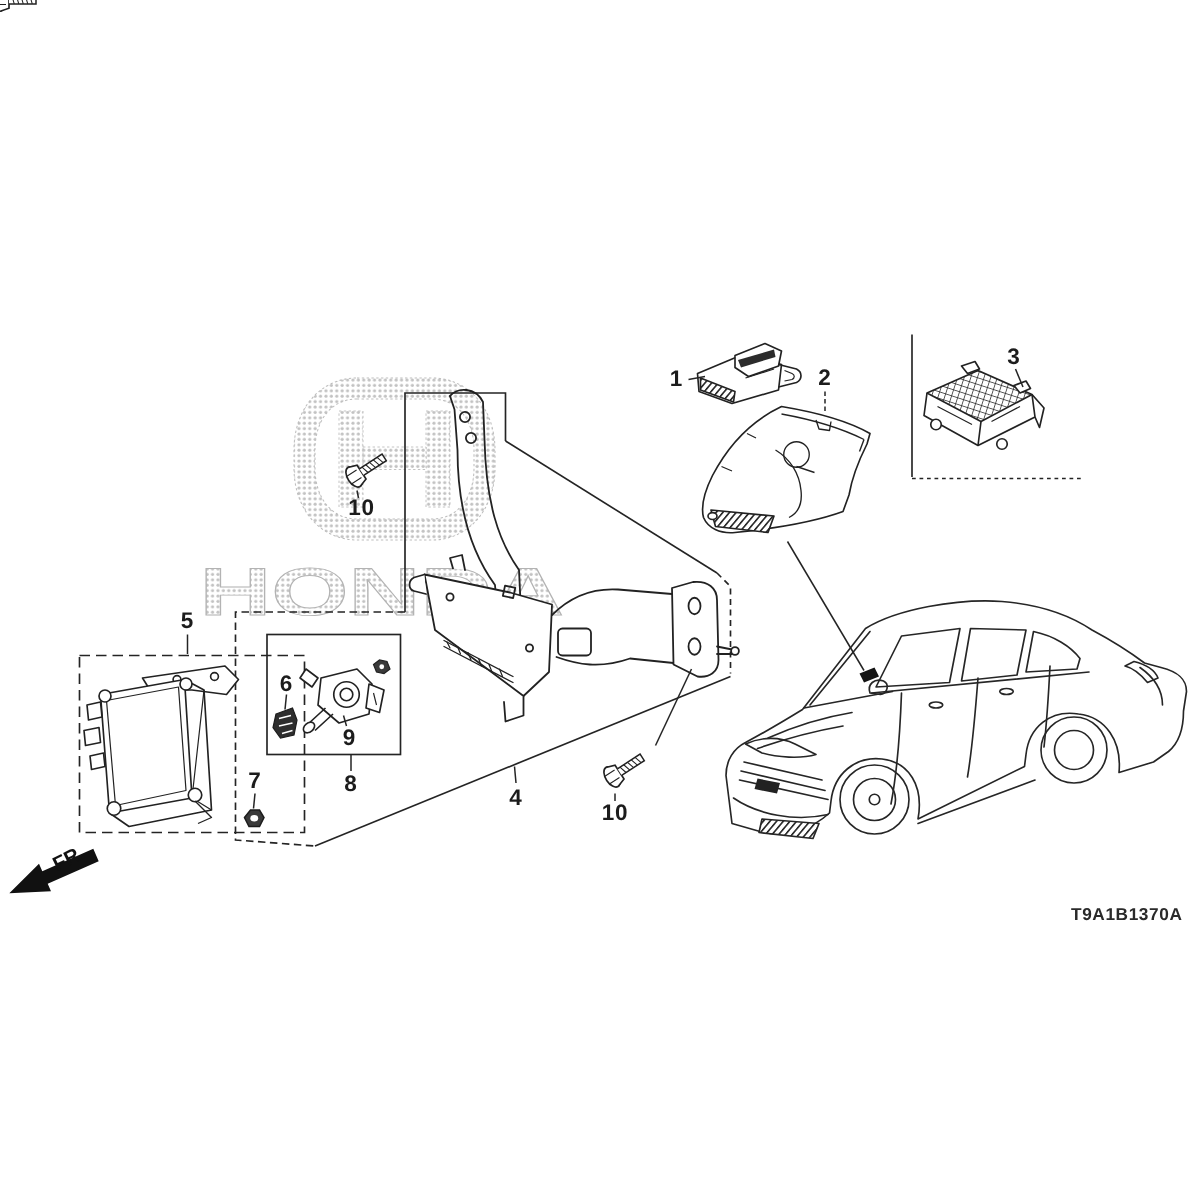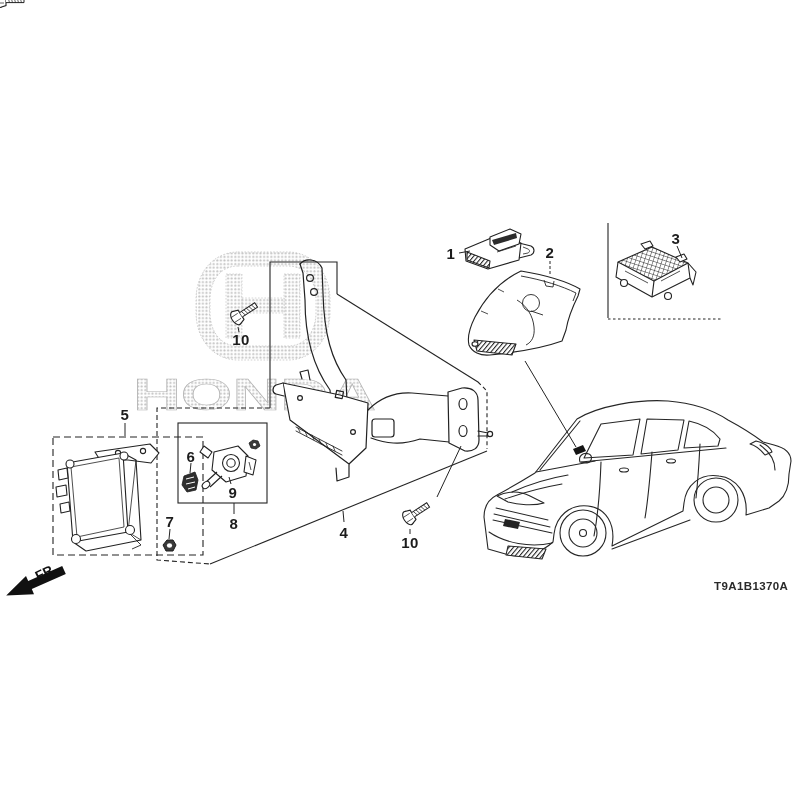--- a/index.html
+++ b/index.html
@@ -4,21 +4,21 @@
 <style>
   html,body{margin:0;padding:0;background:#fff;}
   body{width:800px;height:800px;position:relative;overflow:hidden;
        font-family:"Liberation Sans",sans-serif;}
   #stage{position:absolute;left:0;top:0;width:800px;height:800px;}
   svg{position:absolute;left:0;top:0;}
   .callout{position:absolute;transform:translate(-50%,-50%);
            font-size:15px;font-weight:600;color:#1c1c1c;line-height:1;
            letter-spacing:0.5px;white-space:nowrap;}
   .code{position:absolute;font-size:11.5px;font-weight:700;color:#2a2a2a;
-        letter-spacing:0.4px;}
+        letter-spacing:0.4px;margin-top:24px;}
 </style>
 </head>
 <body>
 
 <div id="stage">
 
 <svg width="800" height="800" viewBox="0 0 800 800">
   <defs>
     <pattern id="dotpat" width="3.6" height="3.6" patternUnits="userSpaceOnUse">
       <rect width="3.6" height="3.6" fill="#ffffff"></rect>

